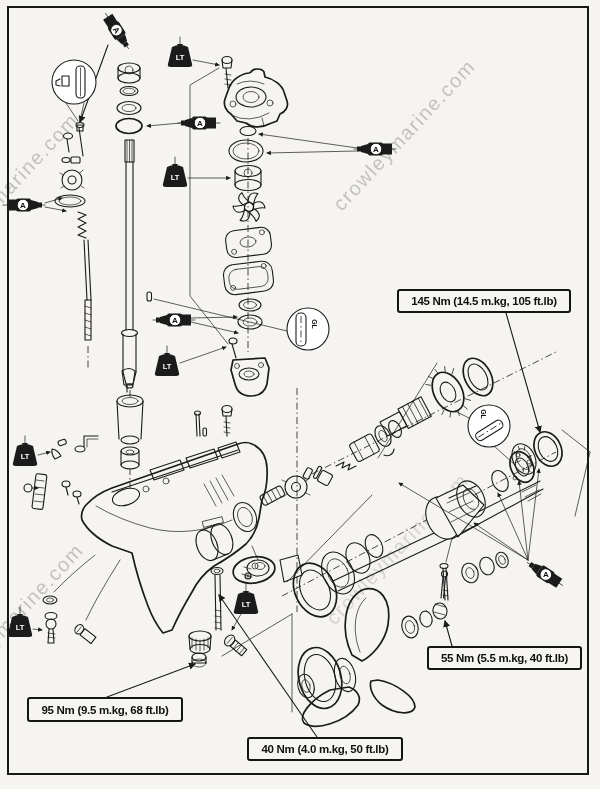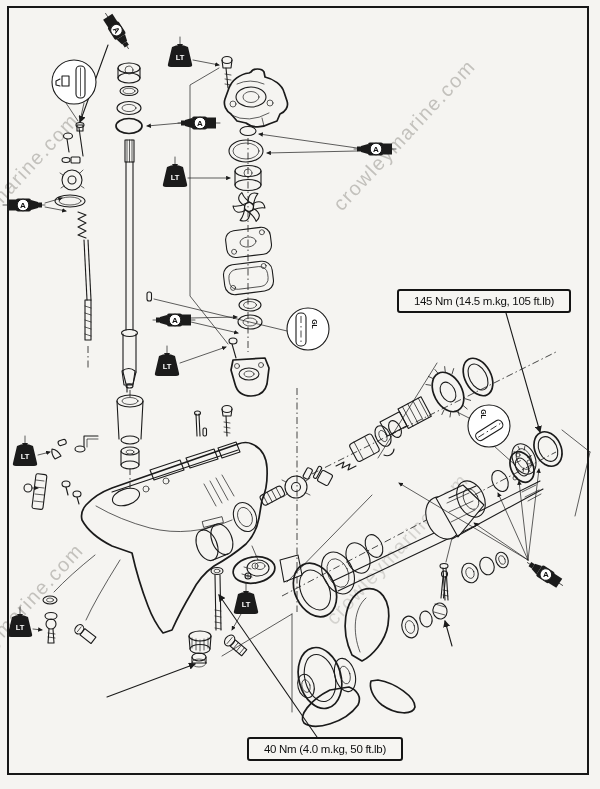--- a/index.html
+++ b/index.html
@@ -6,21 +6,21 @@
   .page{position:relative;width:600px;height:789px;background:#f5f4f1;overflow:hidden;
         font-family:"Liberation Sans",sans-serif;}
   .frame{position:absolute;left:7px;top:6px;width:578px;height:765px;border:2.5px solid #171717;}
   .wm{position:absolute;color:#aeaca7;font-size:20px;letter-spacing:1.5px;opacity:.7;
       transform:rotate(-47deg);transform-origin:left center;white-space:nowrap;pointer-events:none;}
   .wm1{left:337px;top:196px;}
   .wm2{left:-60px;top:250px;}
   .wm3{left:-55px;top:680px;}
   .wm4{left:330px;top:610px;opacity:.45;}
   .tq{position:absolute;border:2.5px solid #141414;border-radius:3px;background:#f6f5f2;
-      display:flex;align-items:center;justify-content:center;font-weight:normal;font-size:11.5px;
+      display:flex;align-items:center;justify-content:center;font-weight:bold;font-size:11.5px;
       letter-spacing:-0.3px;color:#101010;white-space:nowrap;text-align:center;}
   .tq145{left:397px;top:289px;width:170px;height:20px;}
   .tq95{left:27px;top:697px;width:152px;height:21px;}
   .tq40{left:247px;top:737px;width:152px;height:20px;}
   .tq55{left:427px;top:646px;width:151px;height:20px;}
   svg{position:absolute;left:0;top:0;}
   .ln{stroke:#1b1b1b;fill:none;stroke-width:1.1;stroke-linecap:round;stroke-linejoin:round;}
   .lnb{stroke-width:1.7;}
   .lnt{stroke-width:0.7;}
   .blk{fill:#1b1b1b;stroke:none;}
@@ -572,15 +572,17 @@
       <line class="ln lnt" x1="193" y1="60" x2="219" y2="65" marker-end="url(#arr)"></line>
       <line class="ln lnt" x1="188" y1="178" x2="230" y2="178" marker-end="url(#arr)"></line>
       <line class="ln lnt" x1="180" y1="363" x2="226" y2="347" marker-end="url(#arr)"></line>
       <line class="ln lnt" x1="38" y1="455" x2="50" y2="452" marker-end="url(#arr)"></line>
       <line class="ln lnt" x1="33" y1="629" x2="42" y2="630" marker-end="url(#arr)"></line>
       <line class="ln lnt" x1="241" y1="614" x2="232" y2="630" marker-end="url(#arr)"></line>
     </g>
   </svg>
 
   <div class="tq tq145">145 Nm (14.5 m.kg, 105 ft.lb)</div>
+  <div class="tq tq95">95 Nm (9.5 m.kg, 68 ft.lb)</div>
   <div class="tq tq40">40 Nm (4.0 m.kg, 50 ft.lb)</div>
+  <div class="tq tq55">55 Nm (5.5 m.kg, 40 ft.lb)</div>
 
 </div>
 
 </body></html>

